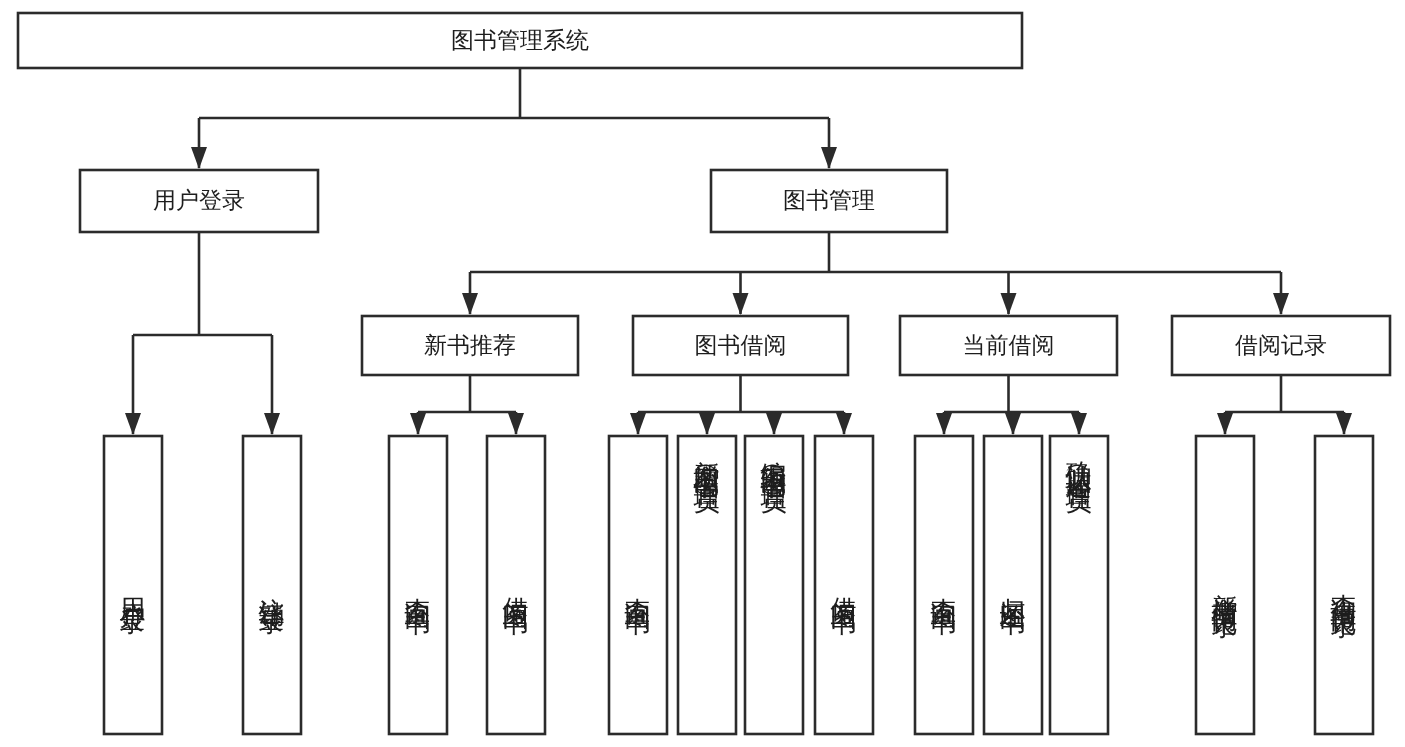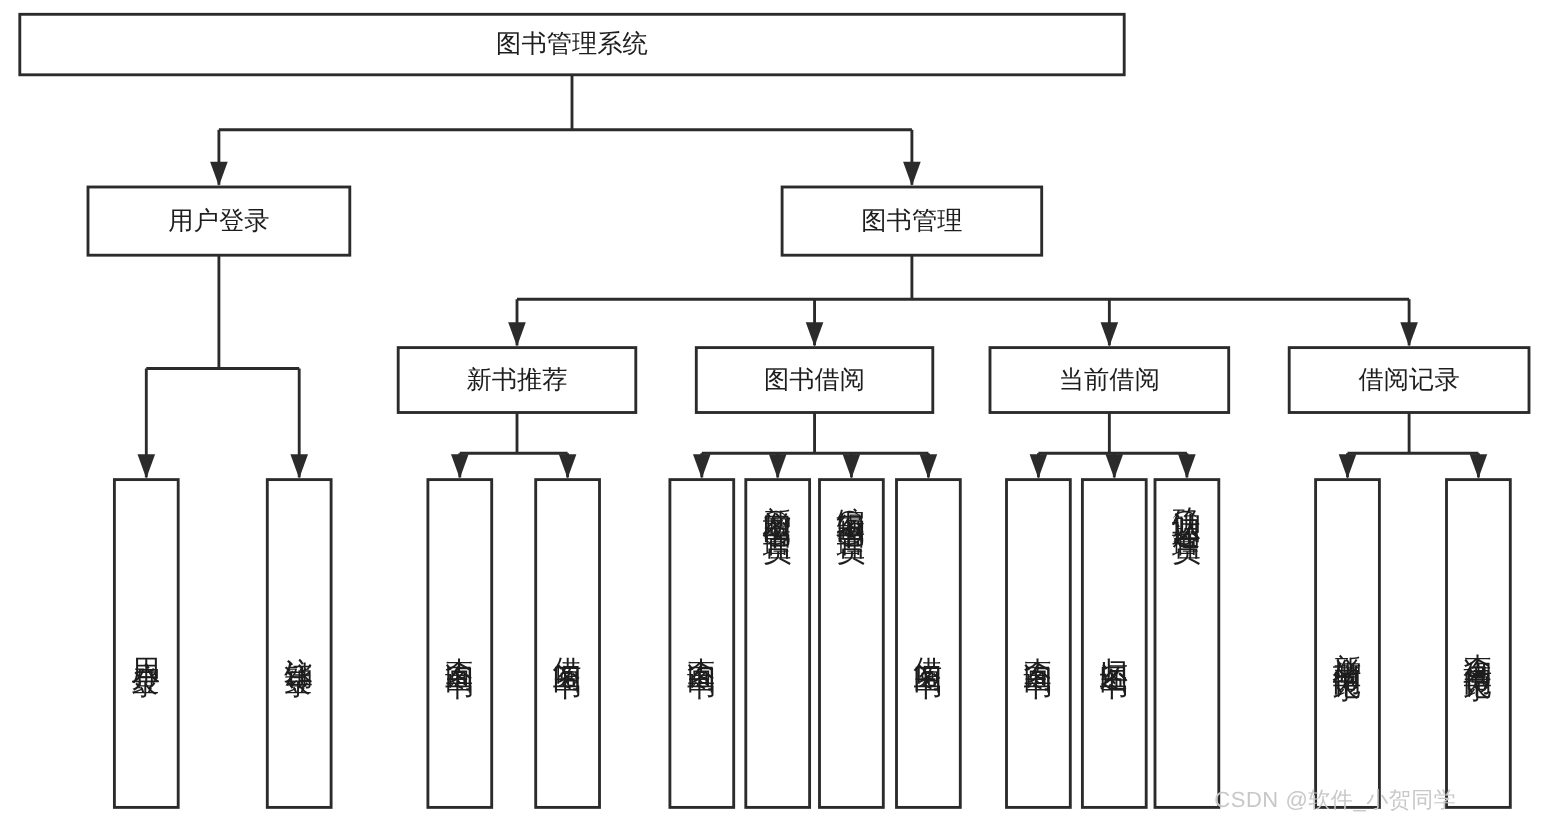--- a/index.html
+++ b/index.html
@@ -181,14 +181,13 @@
       <div class="leaf-label-wrap top-aligned" style="left: 678px; top: 436px; width: 58px; height: 298px;">新增图书（管理员）</div>
       <div class="leaf-label-wrap top-aligned" style="left: 745px; top: 436px; width: 58px; height: 298px;">编辑图书（管理员）</div>
       <div class="leaf-label-wrap" style="left: 815px; top: 436px; width: 58px; height: 298px;">借阅图书</div>
       <div class="leaf-label-wrap" style="left: 915px; top: 436px; width: 58px; height: 298px;">查询图书</div>
       <div class="leaf-label-wrap" style="left: 984px; top: 436px; width: 58px; height: 298px;">归还图书</div>
       <div class="leaf-label-wrap top-aligned" style="left: 1050px; top: 436px; width: 58px; height: 298px;">确认归还（管理员）</div>
       <div class="leaf-label-wrap" style="left: 1196px; top: 436px; width: 58px; height: 298px;">新增借阅记录</div>
       <div class="leaf-label-wrap" style="left: 1315px; top: 436px; width: 58px; height: 298px;">查询借阅记录</div>
     </div>
 
-  <div class="watermark">CSDN @软件_小贺同学</div>
 </div>
 
 </body></html>

